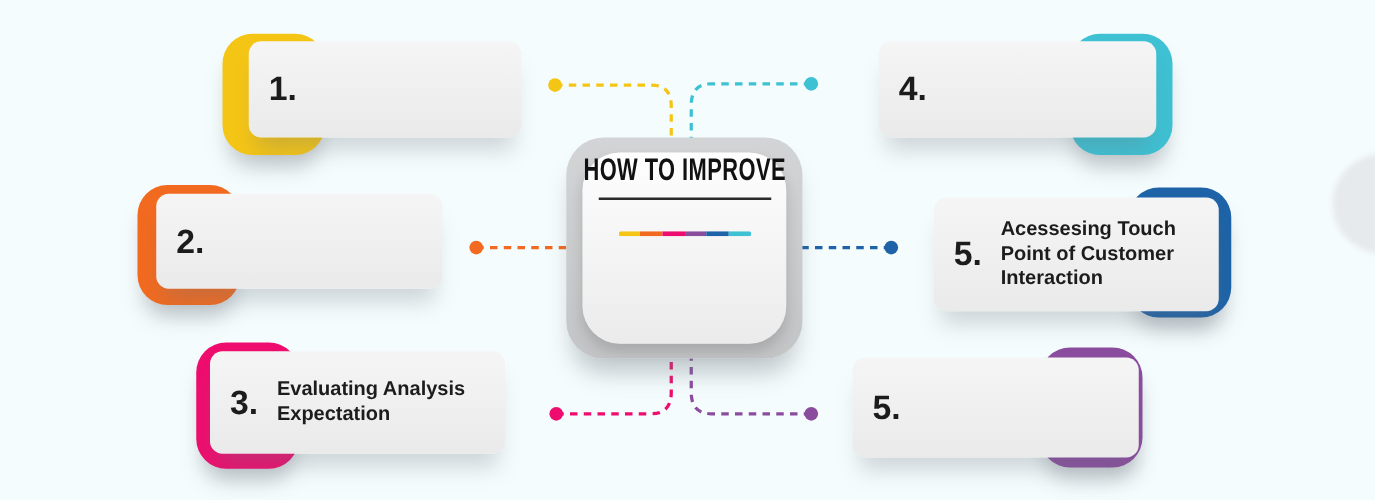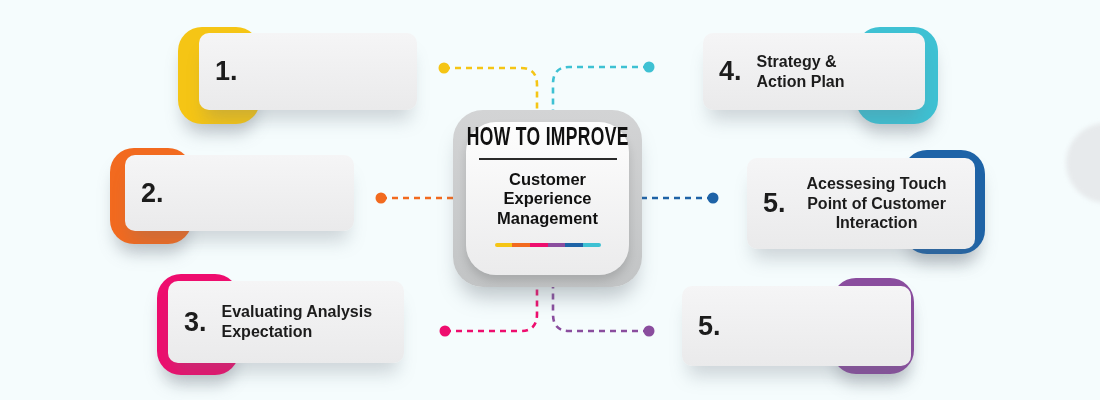--- a/index.html
+++ b/index.html
@@ -37,21 +37,21 @@
   .s2 .card{left:125px;top:155px;width:229px;height:76px;}
   .s2 .label{max-width:140px;}
   .s3 .accent{left:157px;top:274px;width:82px;height:101px;}
   .s3 .card{left:168px;top:281px;width:236px;height:82px;}
   .s3 .label{max-width:175px;}
   .s4 .accent{left:856px;top:27px;width:82px;height:97px;}
   .s4 .card{left:703px;top:33px;width:222px;height:77px;}
   .s4 .label{max-width:100px;}
   .s5 .accent{left:903px;top:150px;width:82px;height:104px;}
   .s5 .card{left:747px;top:158px;width:228px;height:91px;}
-  .s5 .label{max-width:152px;text-align:center;}
+  .s5 .label{max-width:152px;}
   .s6 .accent{left:832px;top:278px;width:82px;height:96px;}
   .s6 .card{left:682px;top:286px;width:229px;height:80px;}
   .s6 .label{max-width:142px;}
   
   .center-outer{
     position:absolute;left:453px;top:110px;width:189px;height:177px;
     border-radius:30px;
     background:linear-gradient(180deg,#d3d4d5 0%,#c2c4c5 100%);
     box-shadow:0 16px 20px -6px rgba(105,115,125,0.40);
   }
@@ -128,21 +128,20 @@
     <div class="card">
       <span class="num">3.</span>
       <span class="label">Evaluating Analysis Expectation</span>
     </div>
   </div>
 
   <div class="step s4">
     <div class="accent" style="background-color: rgb(62, 193, 211);"></div>
     <div class="card">
       <span class="num">4.</span>
-      <span class="label">Strategy &amp; Action Plan</span>
     </div>
   </div>
 
   <div class="step s5">
     <div class="accent" style="background-color: rgb(30, 99, 167);"></div>
     <div class="card">
       <span class="num">5.</span>
       <span class="label">Acessesing Touch Point of Customer Interaction</span>
     </div>
   </div>
@@ -151,21 +150,20 @@
     <div class="accent" style="background-color: rgb(138, 77, 158);"></div>
     <div class="card">
       <span class="num">5.</span>
     </div>
   </div>
 
   <div class="center-outer">
     <div class="center-inner">
       <div class="center-heading">HOW TO IMPROVE</div>
       <div class="center-divider"></div>
-      <div class="center-subheading">Customer Experience Management</div>
       <div class="center-colorbar">
         <span style="background-color: rgb(245, 197, 21);"></span>
         <span style="background-color: rgb(242, 106, 31);"></span>
         <span style="background-color: rgb(238, 13, 110);"></span>
         <span style="background-color: rgb(138, 77, 158);"></span>
         <span style="background-color: rgb(30, 99, 167);"></span>
         <span style="background-color: rgb(62, 193, 211);"></span>
       </div>
     </div>
   </div>

